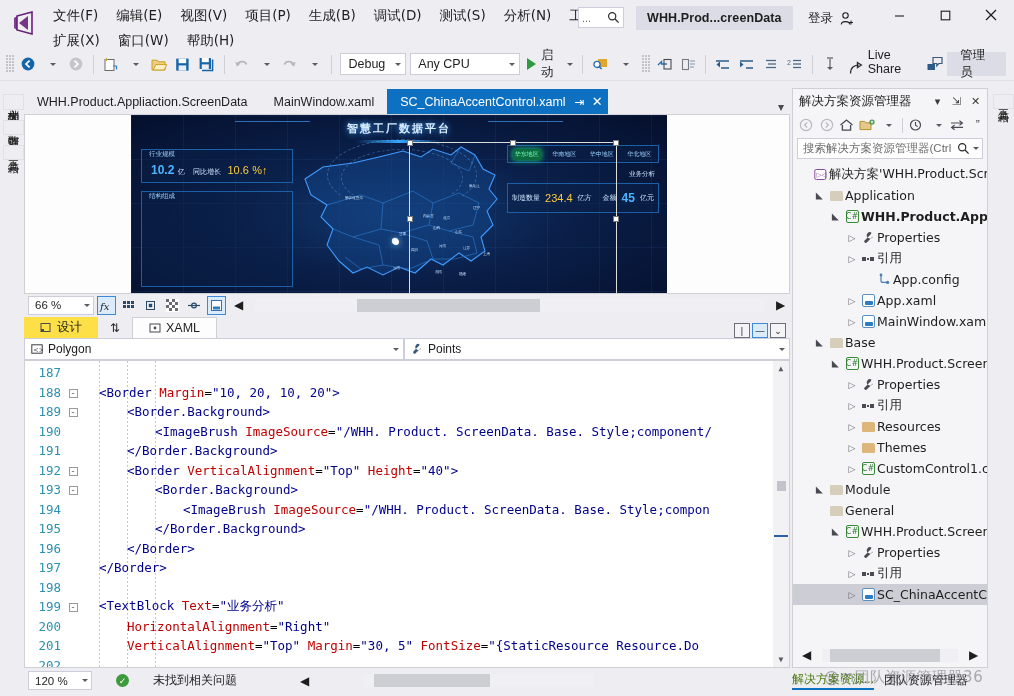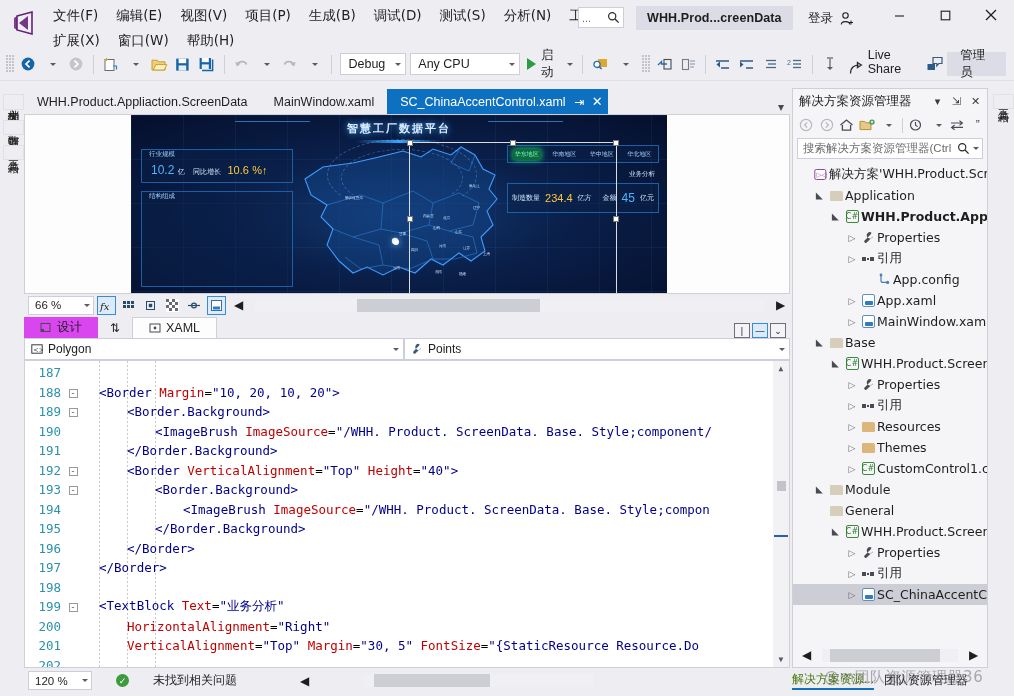--- a/index.html
+++ b/index.html
@@ -132,21 +132,21 @@
     position:absolute; border:1px solid #1d5fa6; background:rgba(10,34,74,.45);
   }
   .panel-label {
     position:absolute; top:-1px; left:4px; font-size:6.5px; color:#9fd2ff;
     background:transparent; padding:1px 3px;
     font-family:"DejaVu Sans","Liberation Sans",sans-serif;
   }
   .lp1 { left:10px; top:34px; width:152px; height:34px; }
   .lp2 { left:10px; top:76px; width:152px; height:96px; }
   .stat-line { position:absolute; left:9px; top:13px; white-space:nowrap; }
-  .num-blue { color:#4db5ff; font-size:12px; }
+  .num-blue { color:#4db5ff; font-size:12px;font-weight:bold; }
   .unit { color:#cfe6ff; font-size:7px; }
   .lbl-sm { color:#cfe6ff; font-size:7px; }
   .num-yellow { color:#ffc93c; font-size:11px; }
 
   .regions {
     position:absolute; right:8px; top:30px; width:152px; height:18px;
     border:1px solid #1d5fa6; display:flex; align-items:center; justify-content:space-around;
     background:rgba(10,34,74,.45);
   }
   .region-tab { font-size:6px; color:#9fd2ff; padding:1px 2px; }
@@ -191,21 +191,21 @@
   .split-btns { display:flex; gap:2px; align-items:center; }
   .split-btn { width:16px; height:15px; border:1px solid #6e6e78; background:#f4f4f7;
                display:flex; align-items:center; justify-content:center; font-size:9px; }
   .split-btn.sel { border-color:#3b8ad9; background:#dcebfa; }
 
   .dsgn-tabs {
     position:absolute; left:24px; top:316px; width:766px; height:22px;
     display:flex; align-items:flex-end; background:#eeeef2;
   }
   .dtab2 { height:21px; display:flex; align-items:center; gap:5px; padding:0 16px;
-           font-size:12.5px; background:#d946ef; }
+           font-size:12.5px; background:#fde047; }
   .dtab2.active { background:#fdfdfd; border:1px solid #cfcfd6; border-bottom:none; }
   .swap-btn { width:34px; height:21px; display:flex; align-items:center; justify-content:center; font-size:12px; }
 
   
   .editor-hdr {
     position:absolute; left:24px; top:338px; width:766px; height:22px;
     display:flex; background:#f5f5f8;
   }
   .ehdr-combo {
     height:22px; border:1px solid #cccedb; background:#fff; display:flex; align-items:center;

